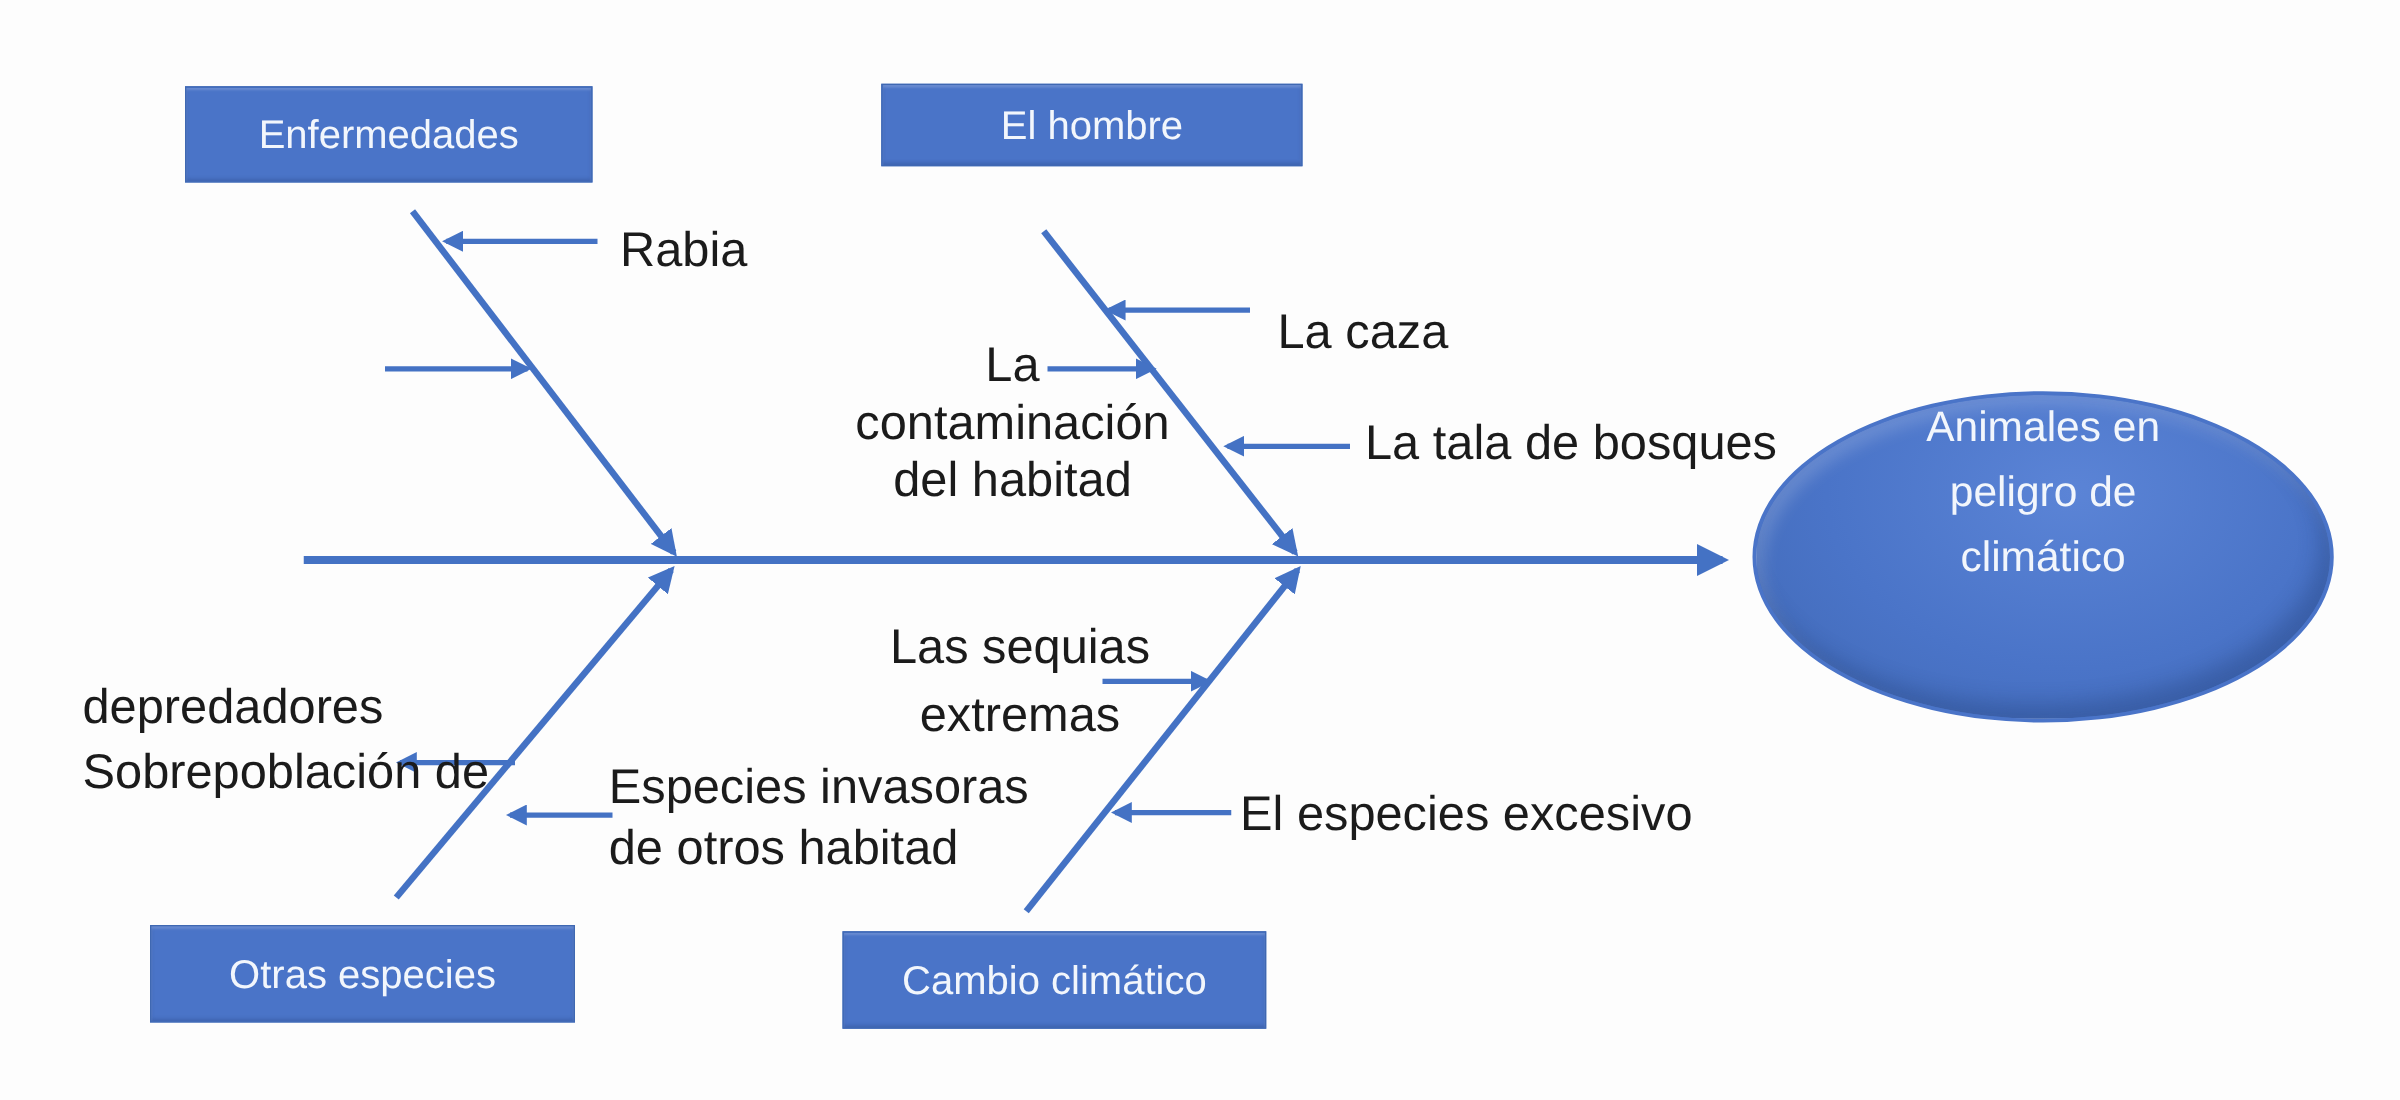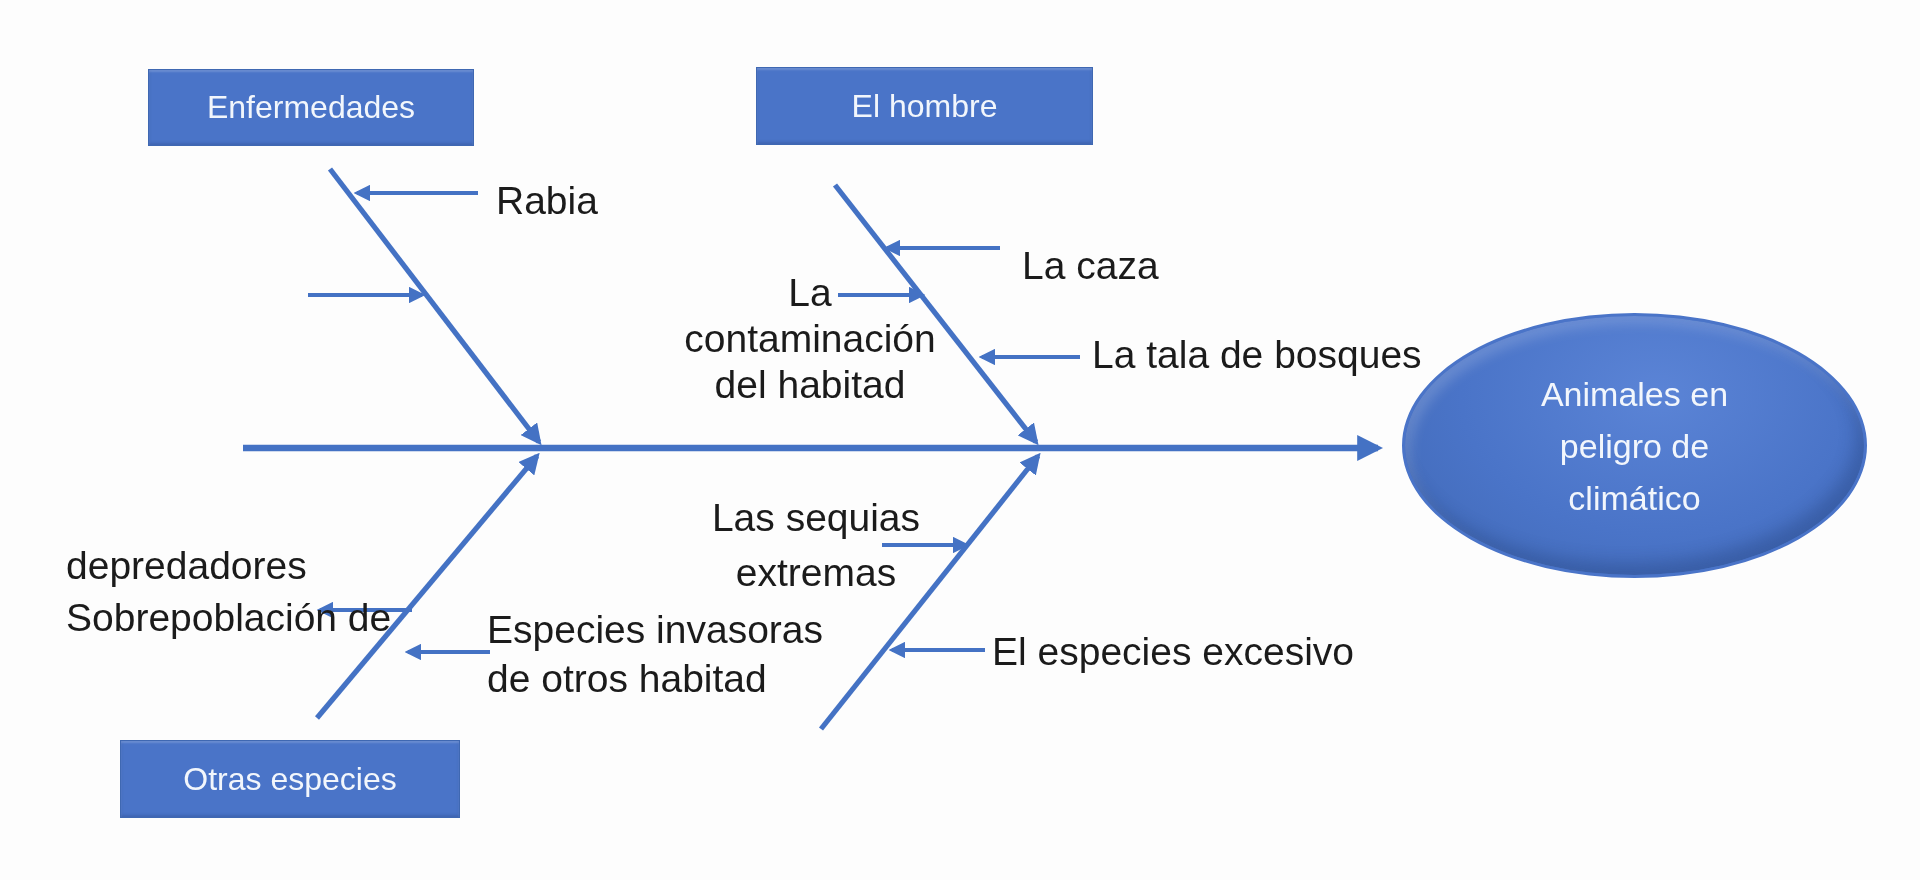--- a/index.html
+++ b/index.html
@@ -30,21 +30,21 @@
     font-size:32px;
     box-sizing:border-box;
   }
   .effect-ellipse{
     position:absolute;
     left:1402px;top:313px;width:465px;height:265px;
     border-radius:50%;
     background:radial-gradient(ellipse at 55% 30%, #5b84d6 0%, #4a74c8 55%, #4068b4 100%);
     border:3px solid #4a74c8;
     box-shadow:inset -8px -12px 16px rgba(28,52,105,0.30), inset 6px 8px 12px rgba(255,255,255,0.16);
-    display:flex;align-items:center;justify-content:center;
+    display:flex;align-items:flex-start;justify-content:center;
     box-sizing:border-box;
   }
   .effect-text{
     text-align:center;
     color:var(--shape-text);
     font-size:34px;line-height:52px;
   }
   .effect-text span{display:block;}
   .cause{
     position:absolute;
@@ -81,25 +81,28 @@
     <line class="subarrow" x1="1080" y1="357" x2="982" y2="357" marker-end="url(#ah)"></line>
     <line class="subarrow" x1="412" y1="610" x2="320" y2="610" marker-end="url(#ah)"></line>
     <line class="subarrow" x1="490" y1="652" x2="408" y2="652" marker-end="url(#ah)"></line>
     <line class="subarrow" x1="882" y1="545" x2="966" y2="545" marker-end="url(#ah)"></line>
     <line class="subarrow" x1="985" y1="650" x2="892" y2="650" marker-end="url(#ah)"></line>
   </svg>
 
   <div class="cat-box" style="left:148px;top:69px;width:326px;height:77px">
     <span>Enfermedades</span>
   </div>
-  <div class="cat-box" style="left:756px;top:67px;width:337px;height:78px">
+  <div class="cat-box" style="left:705px;top:67px;width:337px;height:66px">
     <span>El hombre</span>
   </div>
   <div class="cat-box" style="left:120px;top:740px;width:340px;height:78px">
     <span>Otras especies</span>
+  </div>
+  <div class="cat-box" style="left:674px;top:745px;width:339px;height:78px">
+    <span>Cambio climático</span>
   </div>
 
   <div class="effect-ellipse">
     <div class="effect-text">
       <span>Animales en</span>
       <span>peligro de</span>
       <span>climático</span>
     </div>
   </div>
 

